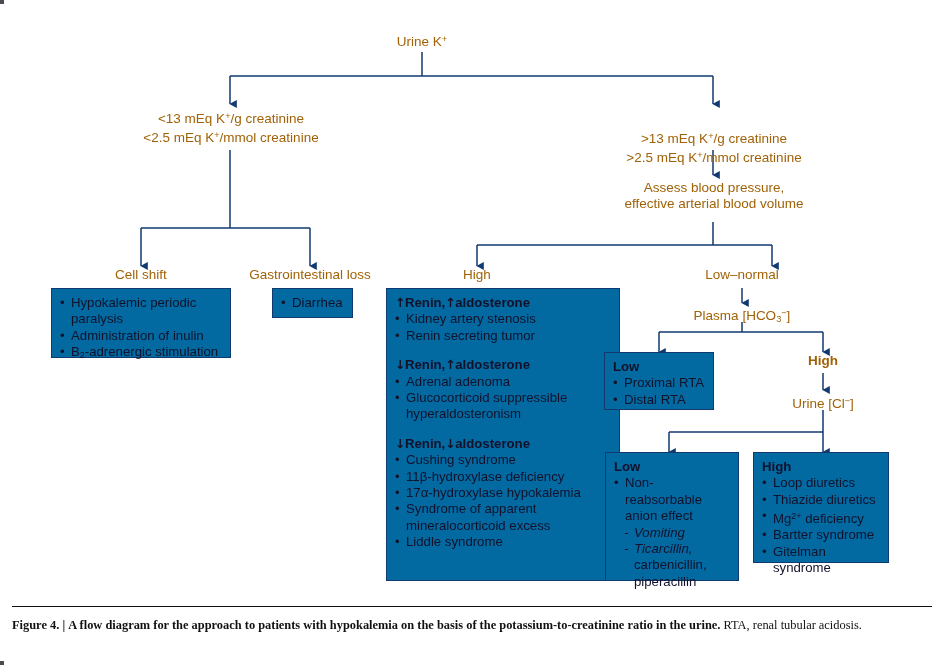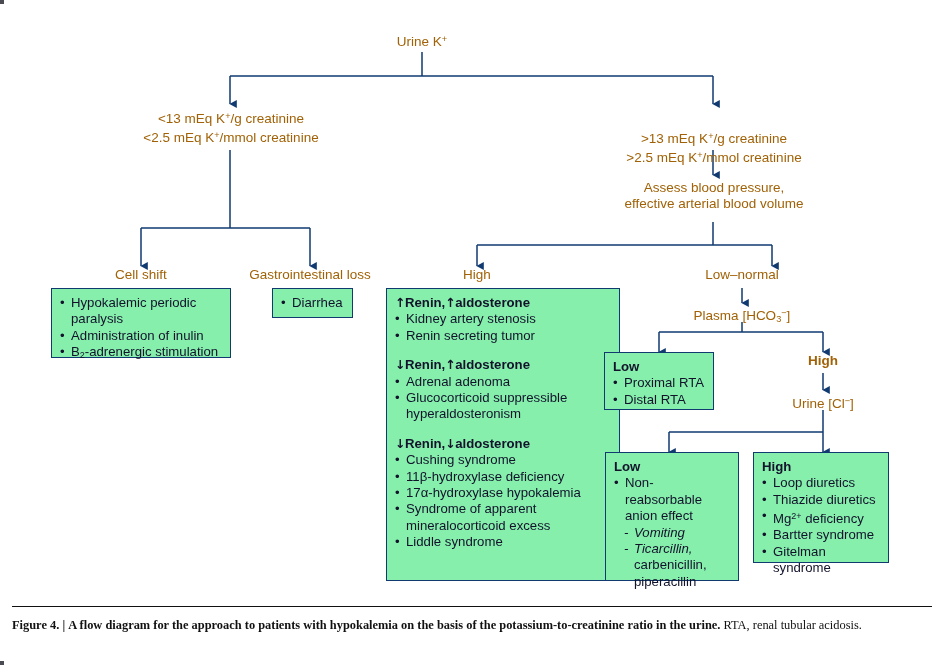--- a/index.html
+++ b/index.html
@@ -35,21 +35,21 @@
     font-size: 13.5px;
     line-height: 16px;
     text-align: center;
     white-space: nowrap;
     color: #a16207;
   }
   .node.bold { font-weight: bold; }
   
   .box {
     position: absolute;
-    background: #86efac;
+    background: #0369a1;
     border: 1.4px solid #113a70;
     box-sizing: border-box;
     font-size: 13.2px;
     line-height: 16.4px;
     color: #12122b;
     padding: 6px 8px 6px 8px;
   }
   .box .hdr { font-weight: bold; }
   .box ul {
     list-style: none;

